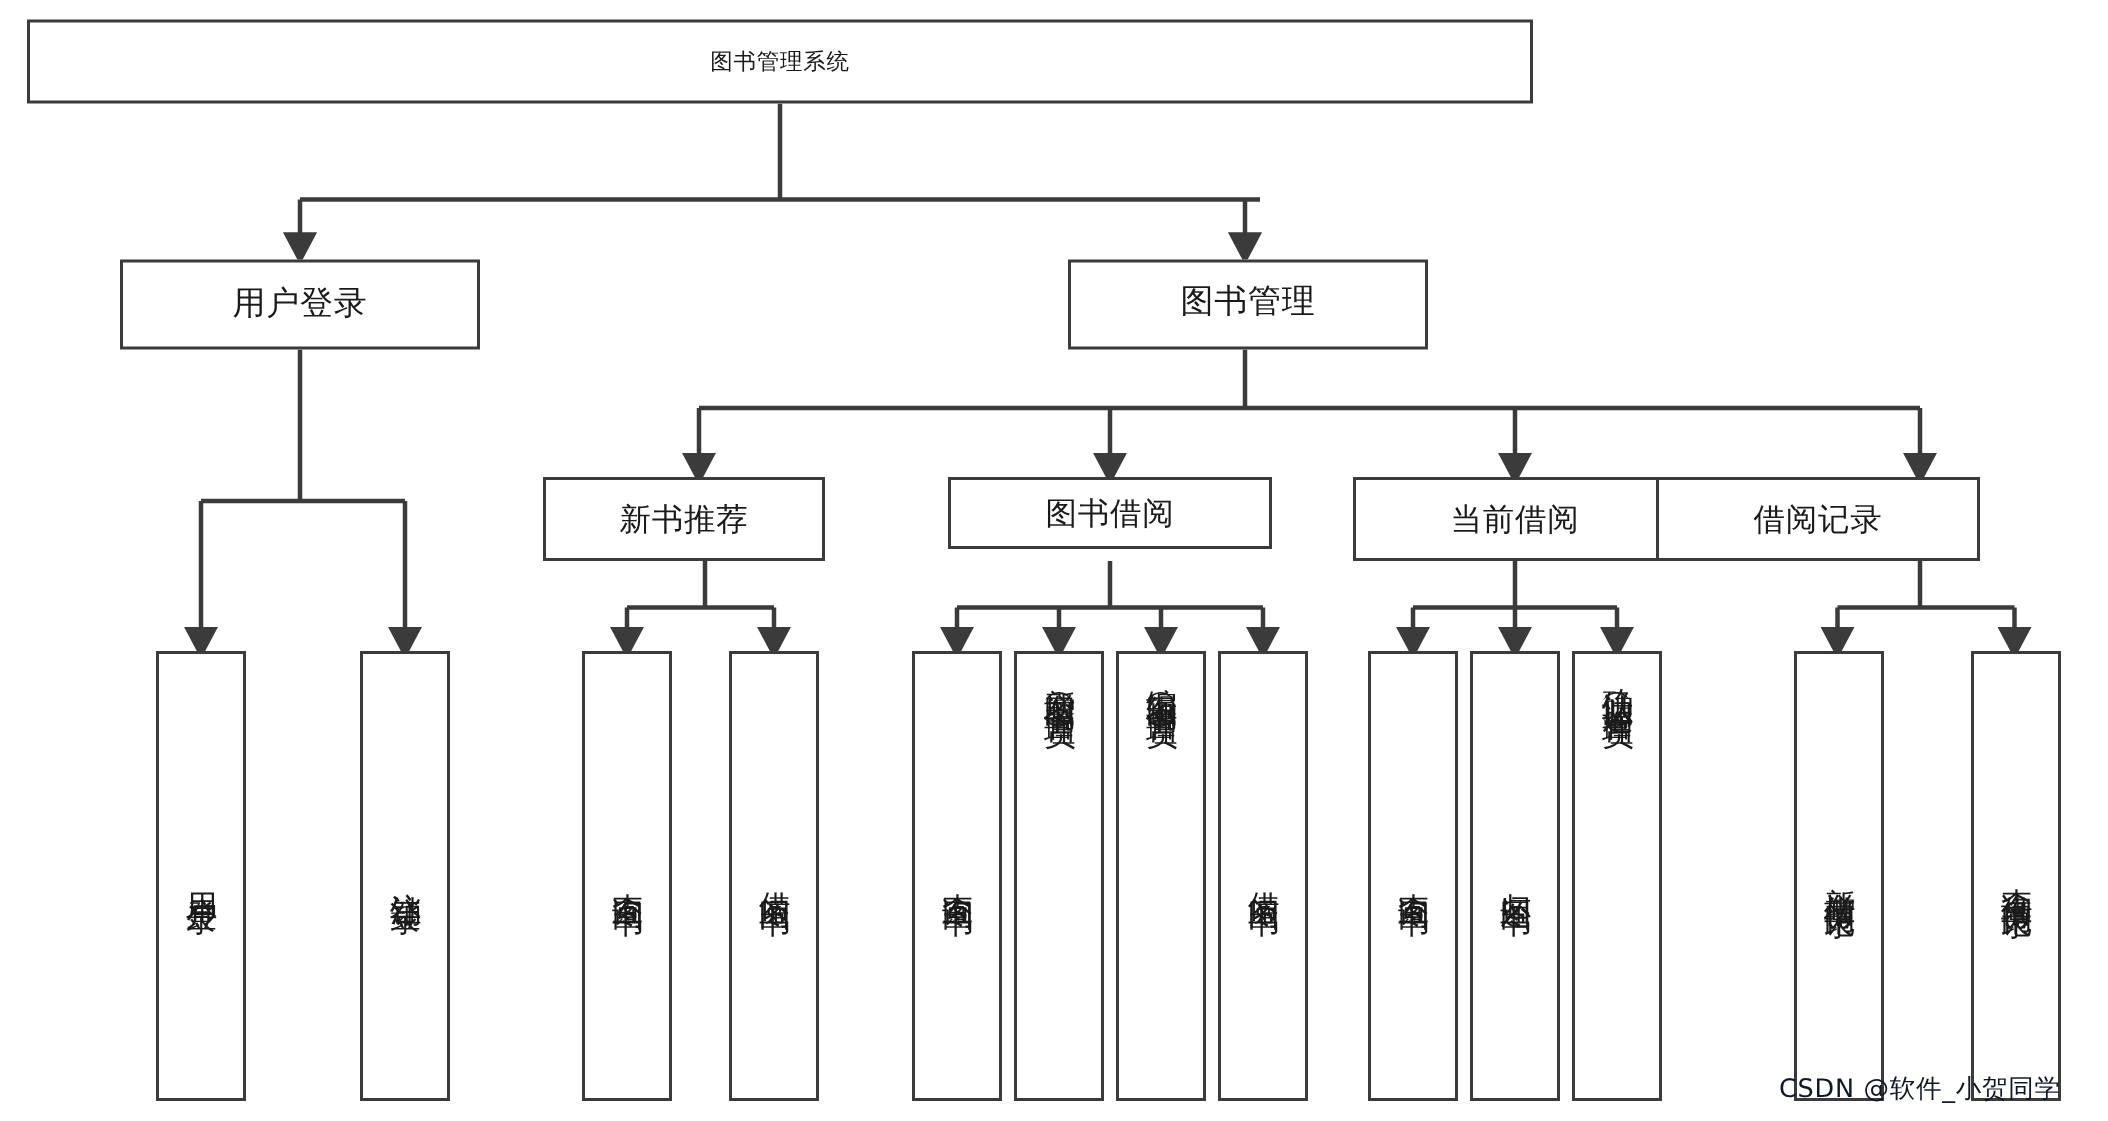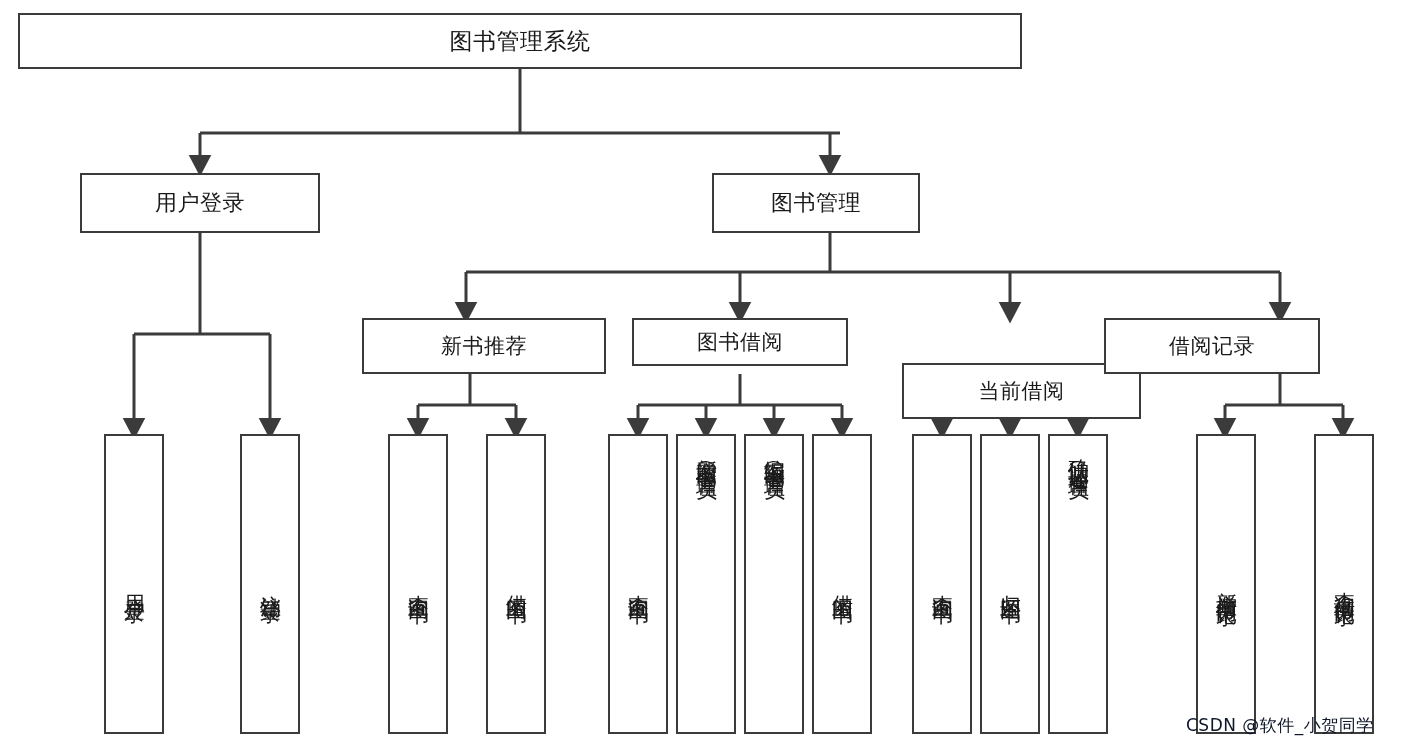--- a/index.html
+++ b/index.html
@@ -34,21 +34,21 @@
     align-items: center;
     justify-content: center;
     color: #1a1a1a;
   }
   .node .label {
     display: block;
     text-align: center;
     line-height: 1.25;
     letter-spacing: 0.5px;
   }
-  .node.root .label { font-size: 23px; }
+  .node.root .label { font-size: 15px; }
   .node.lvl1 .label { font-size: 22px; }
   .node.lvl2 .label { font-size: 21px; }
   .node.leaf {
     align-items: flex-start;
     justify-content: center;
     padding-top: 6px;
   }
   .node.leaf .label {
     writing-mode: vertical-rl;
     text-orientation: upright;
@@ -126,31 +126,31 @@
     </g>
   </svg>
 
   <div class="node root" style="left:18px; top:13px; width:1004px; height:56px;">
     <span class="label">图书管理系统</span>
   </div>
 
   <div class="node lvl1" style="left:80px; top:173px; width:240px; height:60px;">
     <span class="label">用户登录</span>
   </div>
-  <div class="node lvl1" style="left:712px; top:173px; width:208px; height:60px;">
+  <div class="node lvl1" style="left:712px; top:173px; width:240px; height:60px;font-family:Liberation Mono, monospace;">
     <span class="label">图书管理</span>
   </div>
 
-  <div class="node lvl2" style="left:362px; top:318px; width:244px; height:56px;">
+  <div class="node lvl2" style="left:362px; top:318px; width:188px; height:56px;">
     <span class="label">新书推荐</span>
   </div>
   <div class="node lvl2" style="left:632px; top:318px; width:216px; height:48px;">
     <span class="label">图书借阅</span>
   </div>
-  <div class="node lvl2" style="left:902px; top:318px; width:239px; height:56px;margin-top:45px;">
+  <div class="node lvl2" style="left:902px; top:318px; width:216px; height:56px;">
     <span class="label">当前借阅</span>
   </div>
   <div class="node lvl2" style="left:1104px; top:318px; width:216px; height:56px;">
     <span class="label">借阅记录</span>
   </div>
 
   <div class="node leaf centered" style="left:104px; top:434px; width:60px; height:300px;">
     <span class="label">用户登录</span>
   </div>
   <div class="node leaf centered" style="left:240px; top:434px; width:60px; height:300px;">

